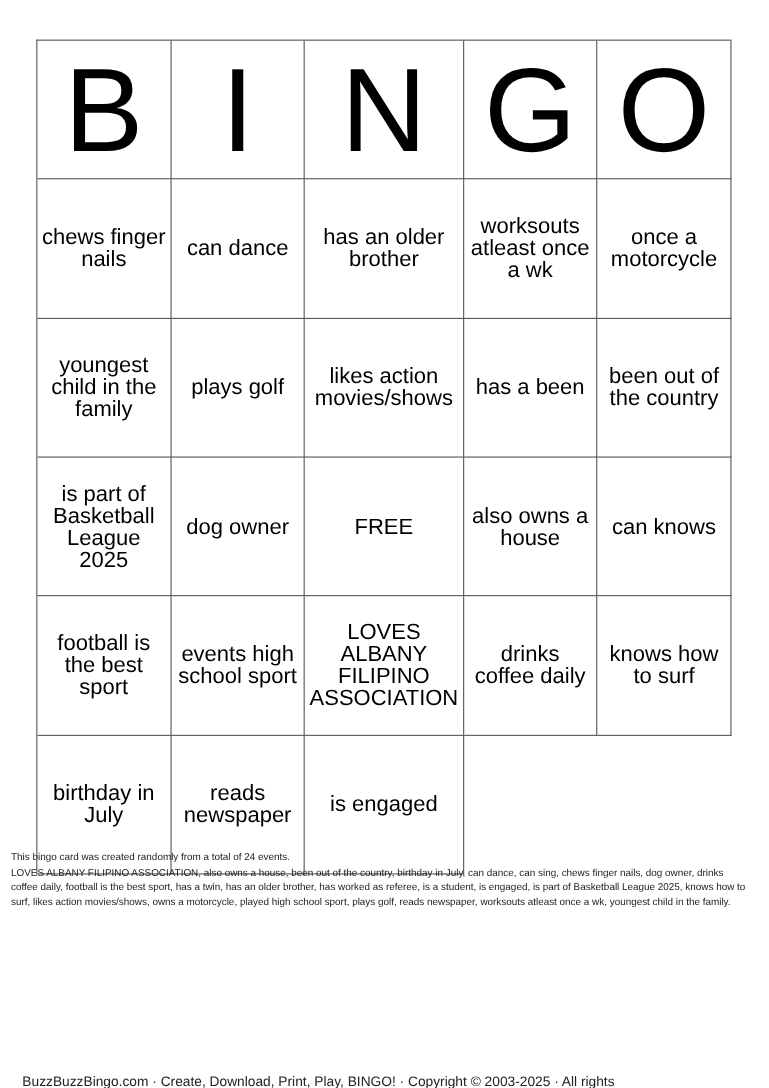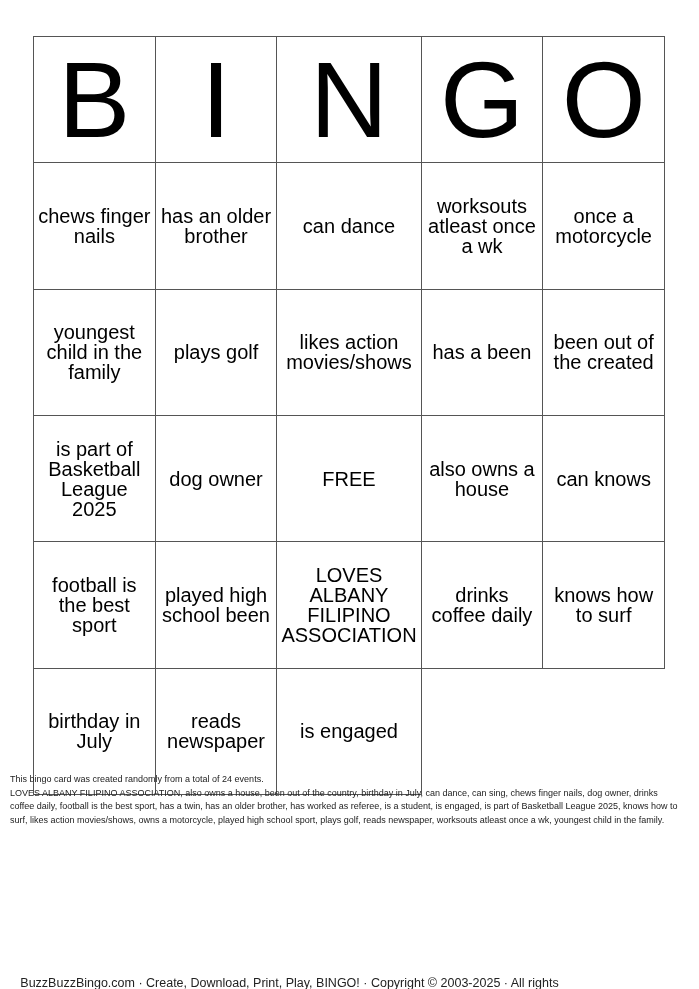--- a/index.html
+++ b/index.html
@@ -38,39 +38,39 @@
 <body>
 
 <div class="card">
   <div class="cell hdr">B</div>
   <div class="cell hdr">I</div>
   <div class="cell hdr">N</div>
   <div class="cell hdr">G</div>
   <div class="cell hdr">O</div>
 
   <div class="cell">chews finger nails</div>
+  <div class="cell">can dance</div>
   <div class="cell">has an older brother</div>
-  <div class="cell">can dance</div>
   <div class="cell">worksouts atleast once a wk</div>
   <div class="cell">once a motorcycle</div>
 
   <div class="cell">youngest child in the family</div>
   <div class="cell">plays golf</div>
   <div class="cell">likes action movies/shows</div>
   <div class="cell">has a been</div>
-  <div class="cell">been out of the created</div>
+  <div class="cell">been out of the country</div>
 
   <div class="cell">is part of Basketball League 2025</div>
   <div class="cell">dog owner</div>
   <div class="cell">FREE</div>
   <div class="cell">also owns a house</div>
 
   <div class="cell">can knows</div>
   <div class="cell">football is the best sport</div>
-  <div class="cell">played high school been</div>
+  <div class="cell">events high school sport</div>
   <div class="cell">LOVES ALBANY FILIPINO ASSOCIATION</div>
 
   <div class="cell">drinks coffee daily</div>
   <div class="cell">knows how to surf</div>
   <div class="cell">birthday in July</div>
   <div class="cell">reads newspaper</div>
   <div class="cell">is engaged</div>
 </div>
 
 <div class="info">

